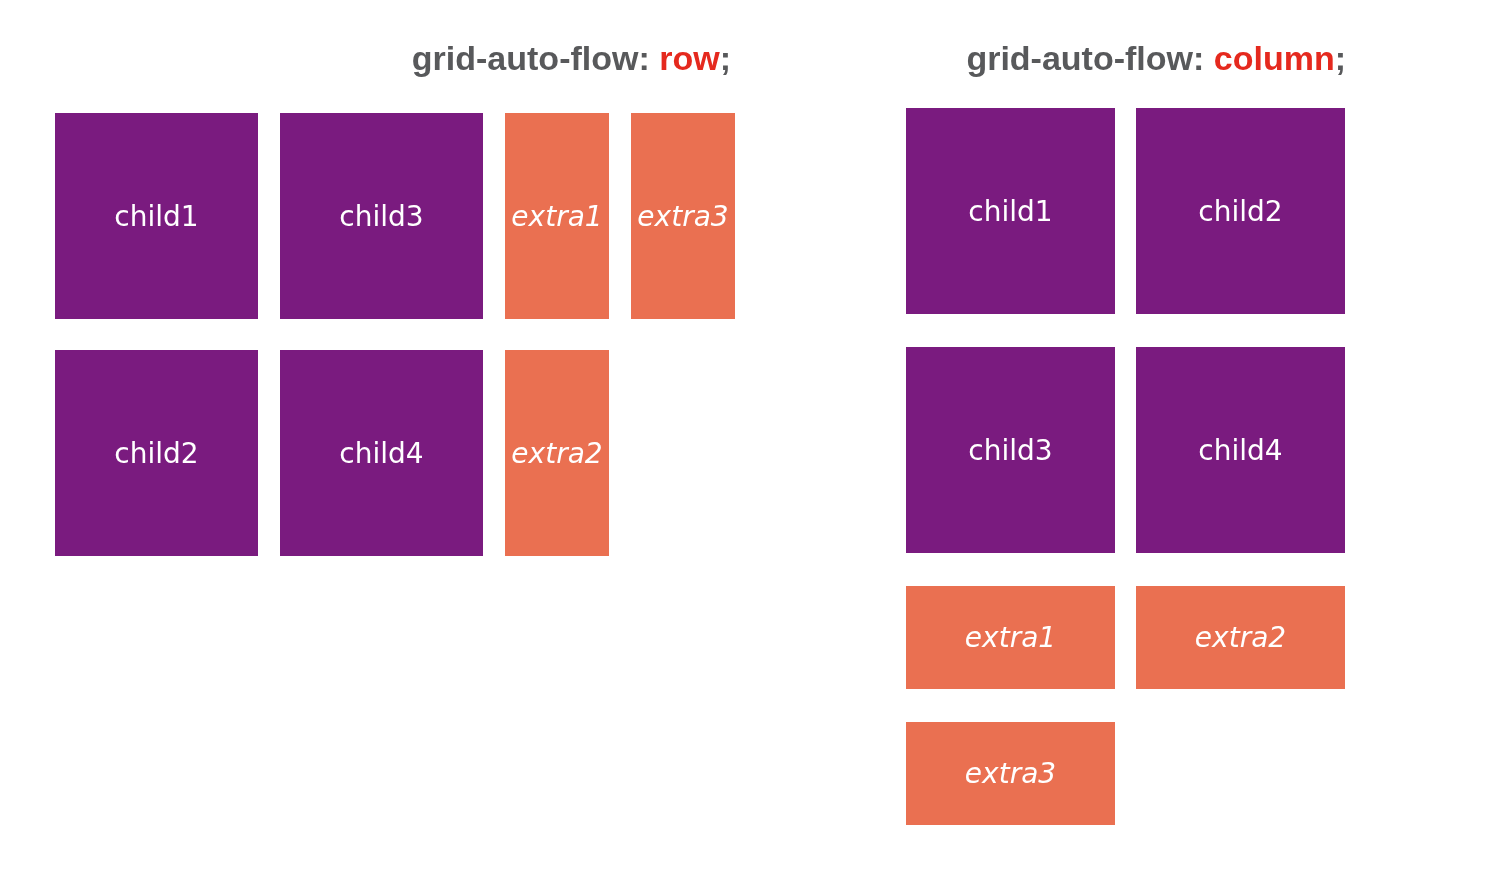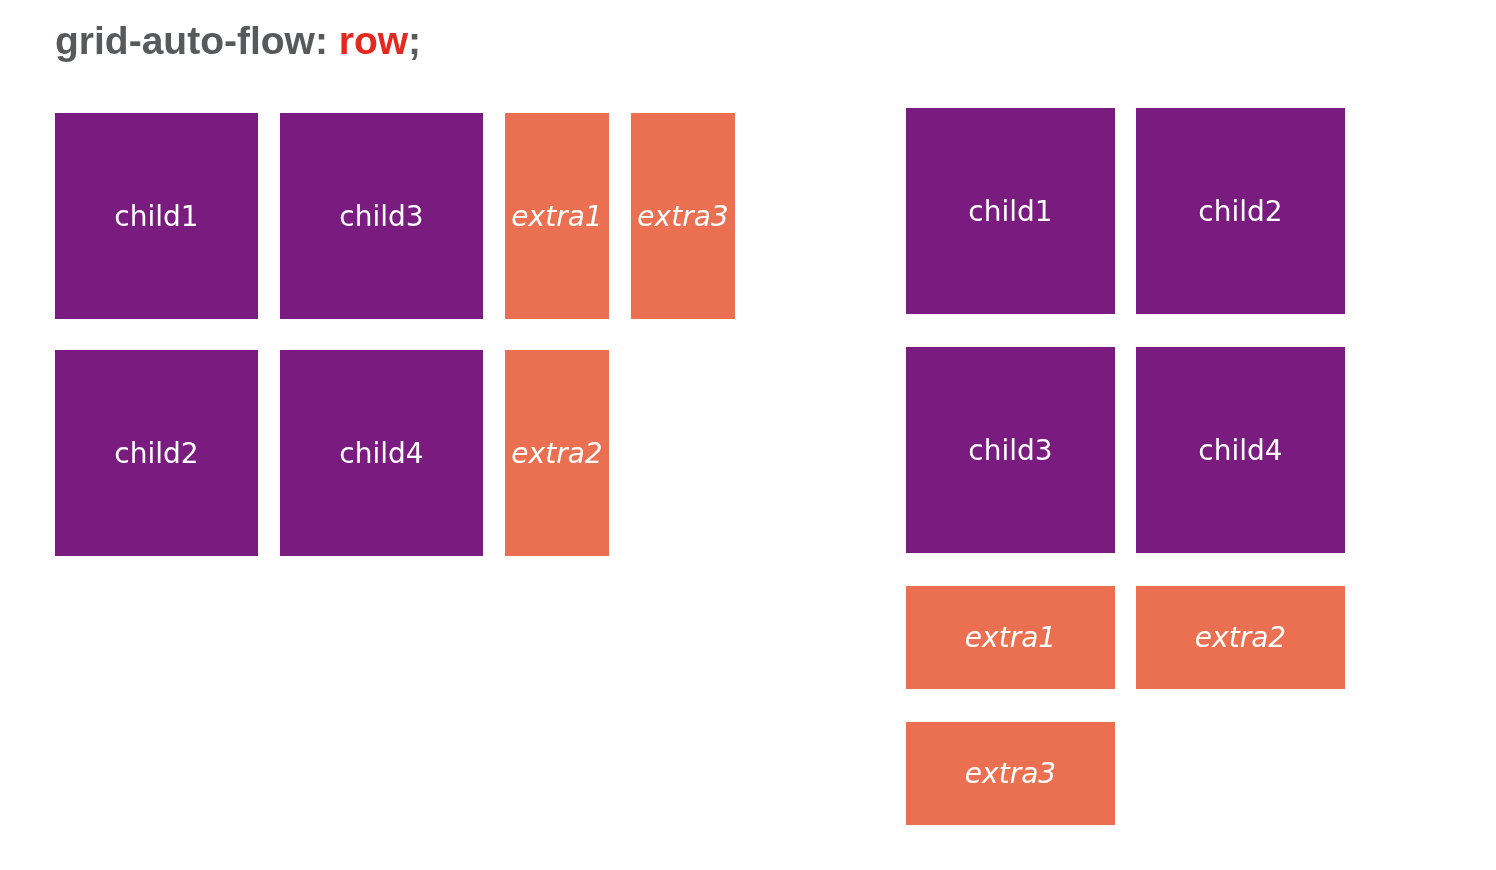--- a/index.html
+++ b/index.html
@@ -10,25 +10,25 @@
   .canvas {
     position: relative;
     width: 1496px;
     height: 870px;
     background: #ffffff;
     overflow: hidden;
     font-family: "Liberation Sans", sans-serif;
   }
   .panel-title {
     position: absolute;
-    top: 23px;
-    font-size: 39px;
+    top: 40px;
+    font-size: 34px;
     font-weight: bold;
     line-height: 36px;
-    text-align: left;
+    text-align: right;
     color: var(--gray);
     letter-spacing: 0px;
     white-space: nowrap;
   }
   .panel-title .kw {
     color: var(--red);
   }
   #title-row  { left: 55px;  width: 676px; }
   #title-col  { left: 906px; width: 440px; }
 
@@ -66,20 +66,23 @@
 </style>
 </head>
 <body>
 
 <div class="canvas">
 
   <div class="panel-title" id="title-row">
     <span>grid-auto-flow: </span><span class="kw">row</span><span>;</span>
   </div>
 
+  <div class="panel-title" id="title-col">
+    <span>grid-auto-flow: </span><span class="kw">column</span><span>;</span>
+  </div>
 
   <div class="demo-grid" id="grid-row">
       <div class="cell child">child1</div>
       <div class="cell child">child3</div>
       <div class="cell extra">extra1</div>
       <div class="cell extra">extra3</div>
       <div class="cell child">child2</div>
       <div class="cell child">child4</div>
       <div class="cell extra">extra2</div>
     </div>

